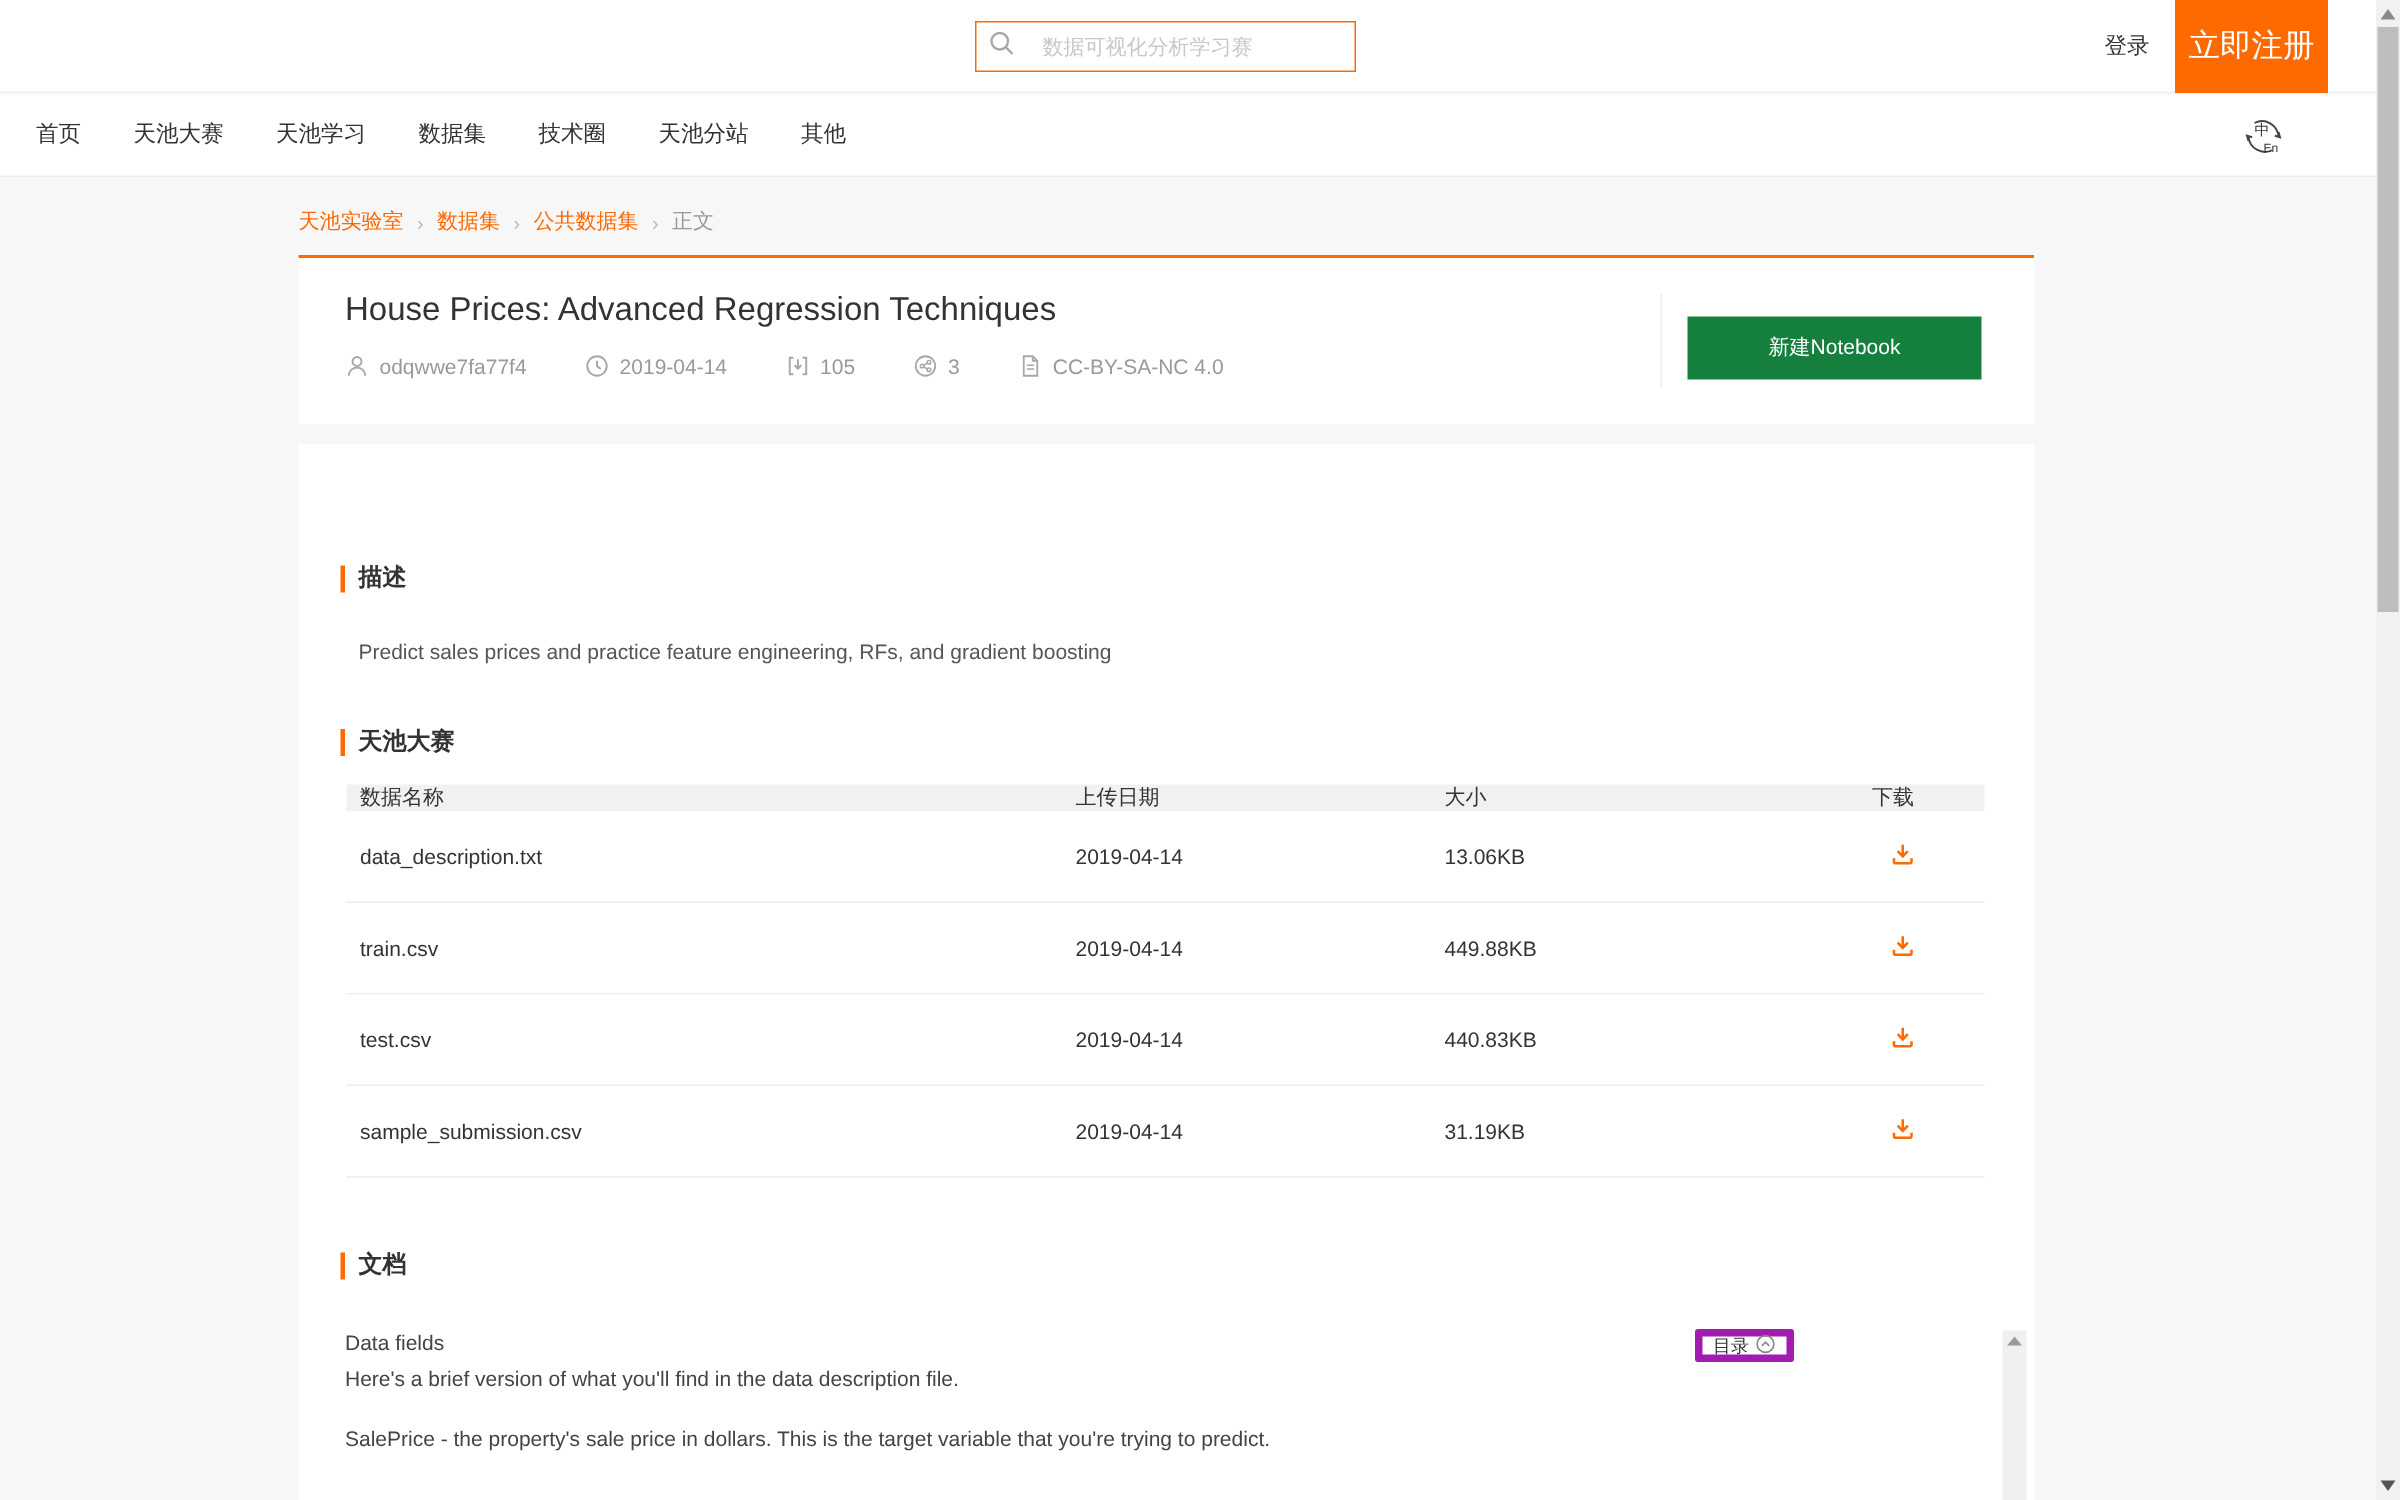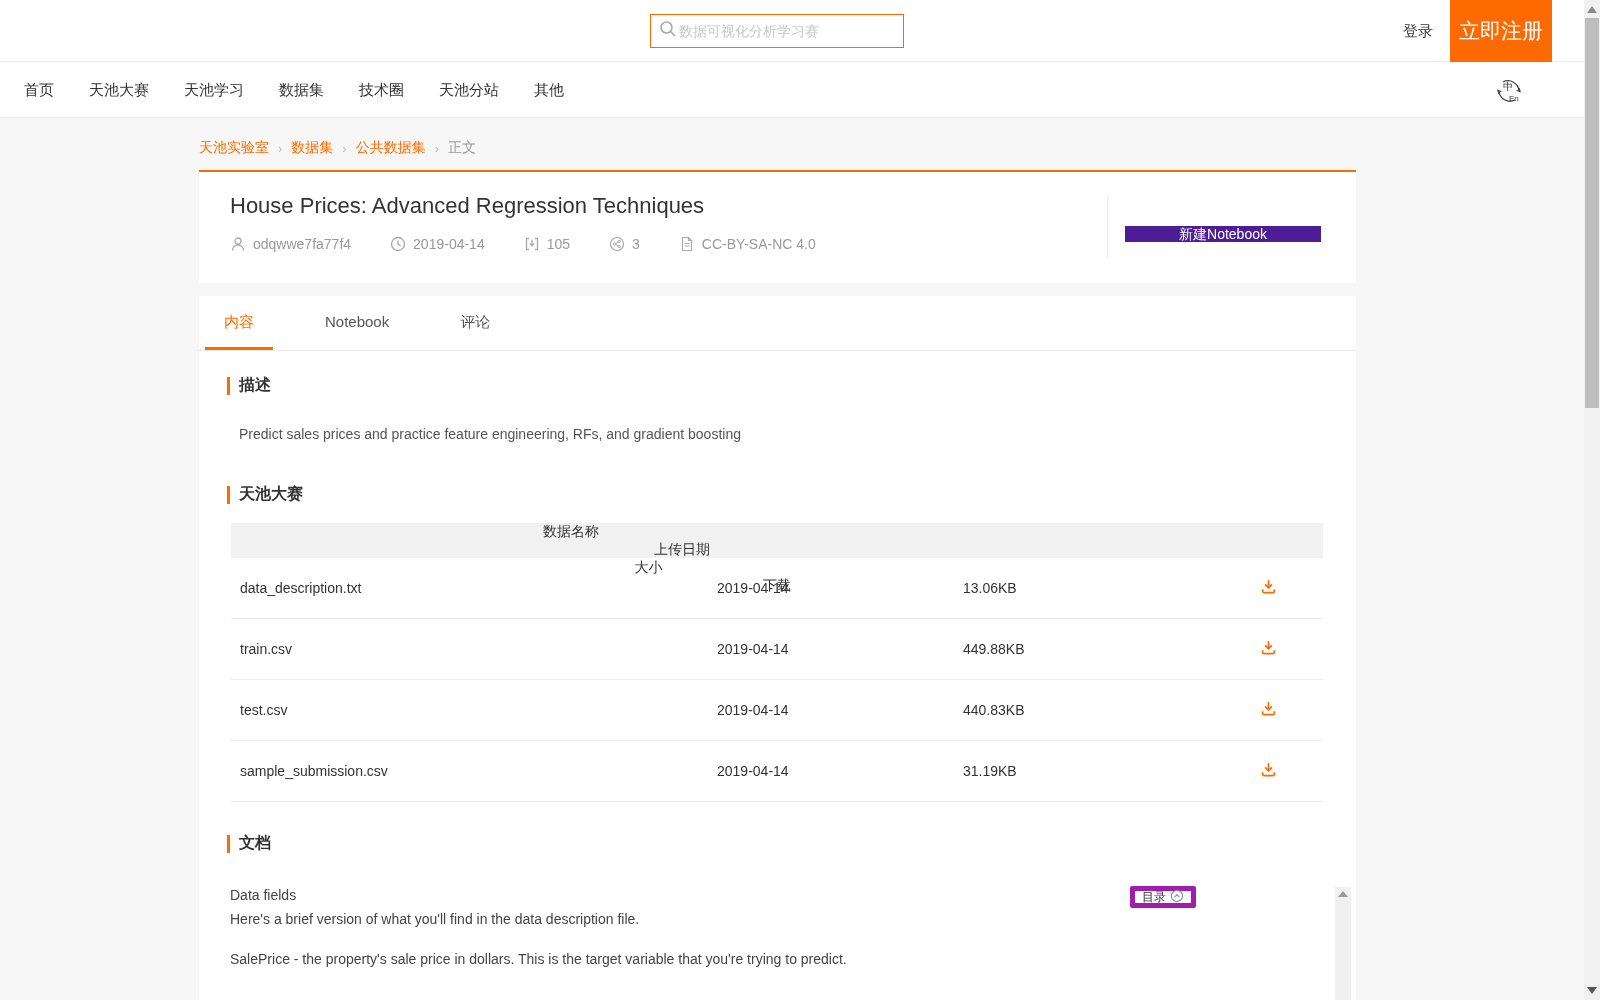--- a/index.html
+++ b/index.html
@@ -8,21 +8,21 @@
   .page { position:relative; width:1600px; height:1000px; background:#f7f7f7; }
 
   
   .top-header { position:absolute; top:0; left:0; width:1600px; height:62px; background:#fff; border-bottom:1px solid #f0f0f0; }
   .logo { position:absolute; left:24px; top:13px; height:36px; display:flex; align-items:center; gap:8px; }
   .logo-bracket { display:flex; align-items:center; }
   .brand-aliyun { color:#FF6A00; font-size:26px; font-weight:bold; letter-spacing:1px; }
   .logo-divider { width:1px; height:26px; background:#e0e0e0; margin:0 10px; }
   .brand-tianchi { color:#FF6A00; font-size:26px; font-weight:bold; letter-spacing:1px; }
   .search-box { position:absolute; left:650px; top:14px; width:254px; height:34px; border:1px solid #FF6A00; background:#fff; display:flex; align-items:center; padding:0 8px; }
-  .search-box input { border:none; outline:none; flex:1; font-size:14px; color:#333; margin-left:2px; font-family:inherit; }
+  .search-box input { border:none; outline:none; flex:1; font-size:14px; color:#333; margin-left:18px; font-family:inherit; }
   .search-box input::placeholder { color:#c8c8c8; }
   .login-link { position:absolute; left:1403px; top:0; height:62px; line-height:62px; font-size:15px; color:#333; cursor:pointer; }
   .register-btn { position:absolute; left:1450px; top:0; width:102px; height:62px; background:#FF6A00; color:#fff; font-size:21px; text-align:center; line-height:62px; cursor:pointer; }
 
   
   .nav-bar { position:absolute; top:63px; left:0; width:1600px; height:55px; background:#fff; border-bottom:1px solid #ededed; }
   .nav-items { display:flex; padding-left:24px; gap:35px; }
   .nav-item { font-size:15px; color:#333; line-height:54px; cursor:pointer; white-space:nowrap; }
   .lang-toggle { position:absolute; left:1494px; top:13px; width:30px; height:30px; cursor:pointer; }
 
@@ -32,41 +32,41 @@
   .crumb-sep { color:#b8b8b8; margin:0 9px; font-size:13px; }
   .crumb-current { color:#999; }
 
   
   .title-card { position:absolute; left:199px; top:170px; width:1157px; height:113px; background:#fff; border-top:2px solid #FF6A00; }
   .dataset-title { position:absolute; left:31px; top:21px; font-size:22px; color:#333; font-weight:400; }
   .meta-row { position:absolute; left:31px; top:64px; display:flex; gap:39px; align-items:center; }
   .meta-item { display:flex; align-items:center; gap:7px; color:#999; font-size:14px; }
   .meta-item svg { display:block; }
   .title-divider { position:absolute; left:908px; top:24px; width:1px; height:62px; background:#ececec; }
-  .new-notebook-btn { position:absolute; left:926px; top:39px; width:196px; height:16px; background:#4c1d95; border:none; color:#fff; font-size:14px; cursor:pointer; font-family:inherit;margin-top:15px; }
+  .new-notebook-btn { position:absolute; left:926px; top:39px; width:196px; height:42px; background:#15803d; border:none; color:#fff; font-size:14px; cursor:pointer; font-family:inherit; }
 
   
   .main-card { position:absolute; left:199px; top:296px; width:1157px; height:704px; background:#fff; }
   .tab-bar { position:absolute; top:0; left:0; width:100%; height:55px; border-bottom:1px solid #e9e9e9; display:flex; padding-left:6px; }
   .tab { padding:0 19px; margin-right:33px; line-height:52px; font-size:15px; color:#555; cursor:pointer; border-bottom:3px solid transparent; }
   .tab.active { color:#FF6A00; border-bottom-color:#FF6A00; }
 
   .section-heading { position:absolute; display:flex; align-items:center; gap:9px;text-align:center; }
   .section-bar { width:3px; height:18px; background:#FF6A00; }
   .section-title { font-size:16px; font-weight:bold; color:#333; }
   .sh-desc { left:28px; top:79px; }
   .sh-list { left:28px; top:188px; }
   .sh-doc  { left:28px; top:537px; }
 
   .desc-text { position:absolute; left:40px; top:130px; font-size:14px; color:#555; }
 
   
   .data-table { position:absolute; left:32px; top:227px; width:1092px; }
   .t-row { display:flex; align-items:center; }
-  .t-head { height:35px; background:#f1f1f1; font-size:14px; color:#333;flex-direction:column; }
+  .t-head { height:18px; background:#f1f1f1; font-size:14px; color:#333; }
   .t-body-row { height:61px; border-bottom:1px solid #ececec; font-size:14px; color:#333; background:#fff; }
   .col-name { width:486px; padding-left:9px; }
   .col-date { width:246px; }
   .col-size { width:285px; }
   .col-dl { flex:1; }
   .dl-icon { display:inline-block; margin-left:12px; cursor:pointer; }
 
   
   .doc-body { position:absolute; left:31px; top:587px; width:1000px; font-size:14px; color:#444; line-height:24px; }
   .doc-body p { margin:0; }
@@ -190,25 +190,20 @@
         <span>CC-BY-SA-NC 4.0</span>
       </span>
     </div>
 
     <div class="title-divider"></div>
     <button class="new-notebook-btn">新建Notebook</button>
   </div>
 
   <div class="main-card">
 
-    <div class="tab-bar">
-      <span class="tab active">内容</span>
-      <span class="tab">Notebook</span>
-      <span class="tab">评论</span>
-    </div>
 
     <div class="section-heading sh-desc">
       <span class="section-bar"></span>
       <span class="section-title">描述</span>
     </div>
     <div class="desc-text">Predict sales prices and practice feature engineering, RFs, and gradient boosting</div>
 
     <div class="section-heading sh-list">
       <span class="section-bar"></span>
       <span class="section-title">天池大赛</span>

